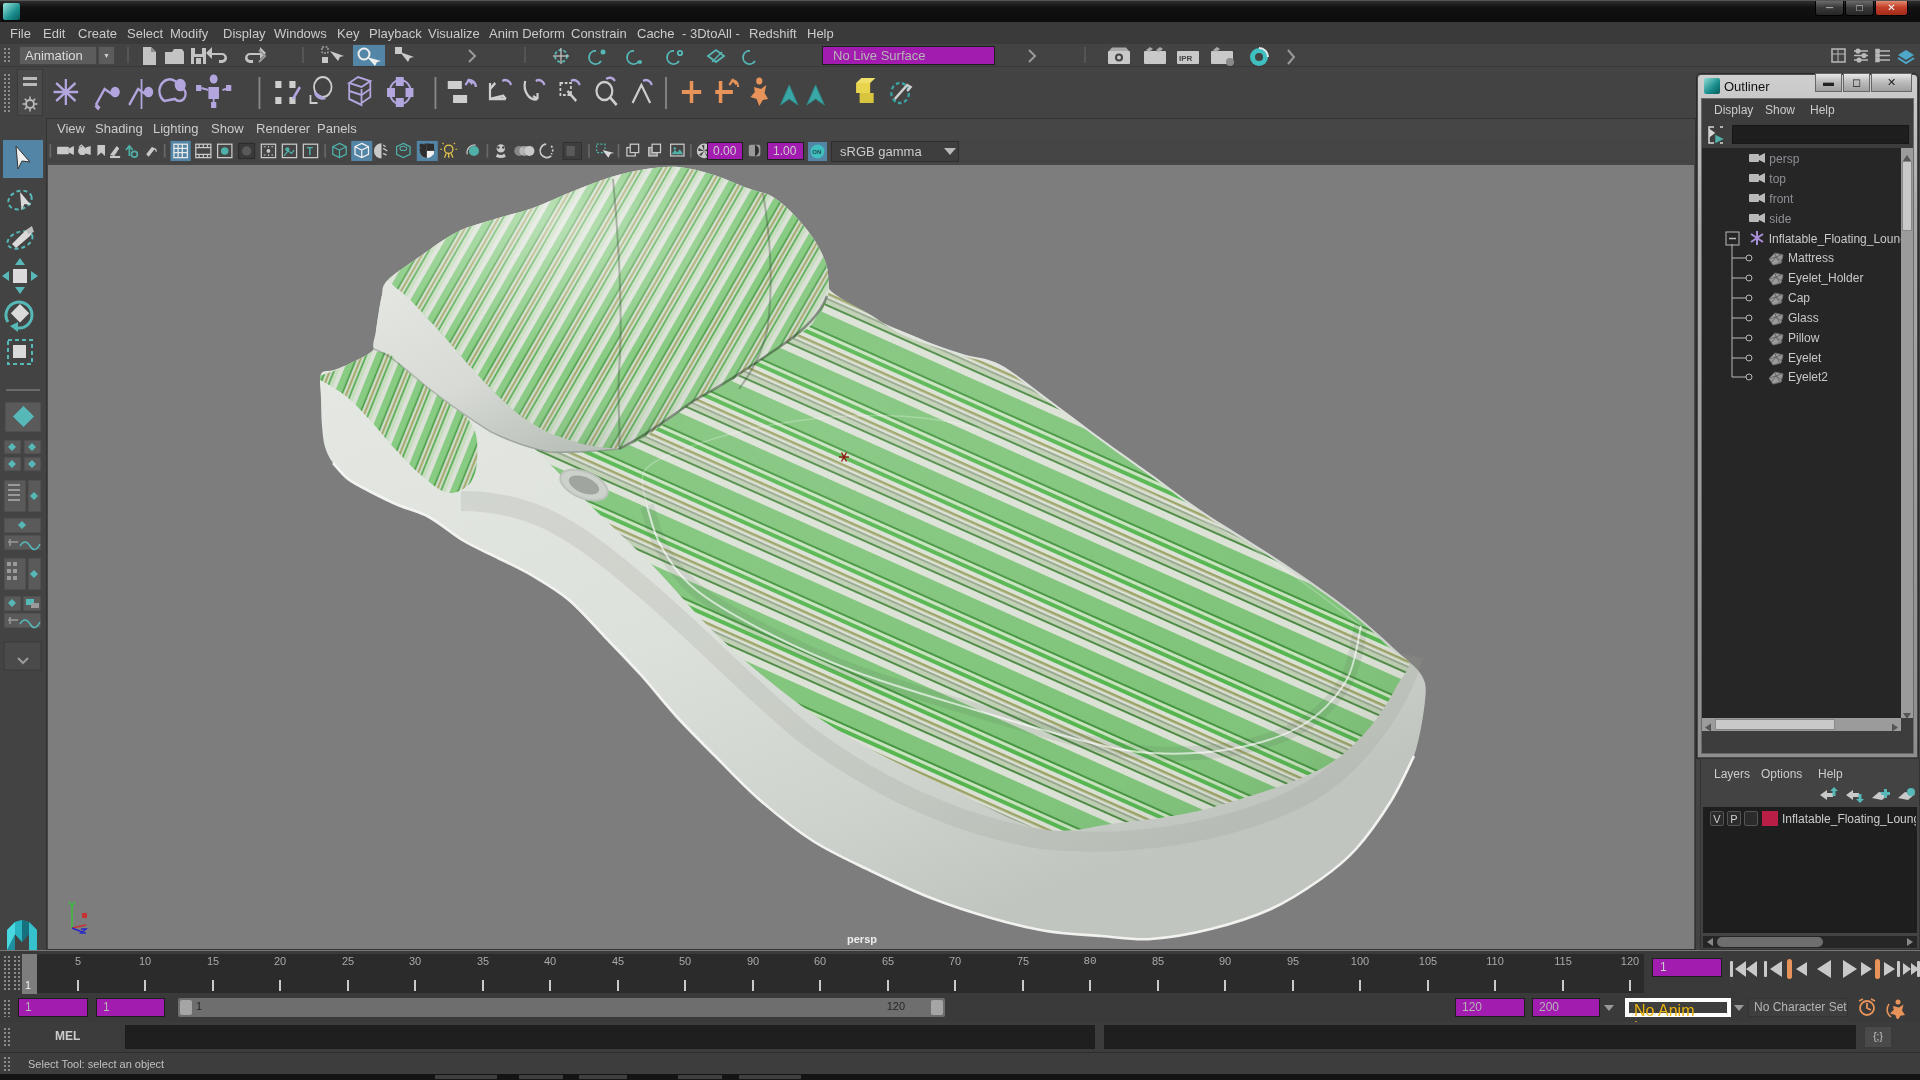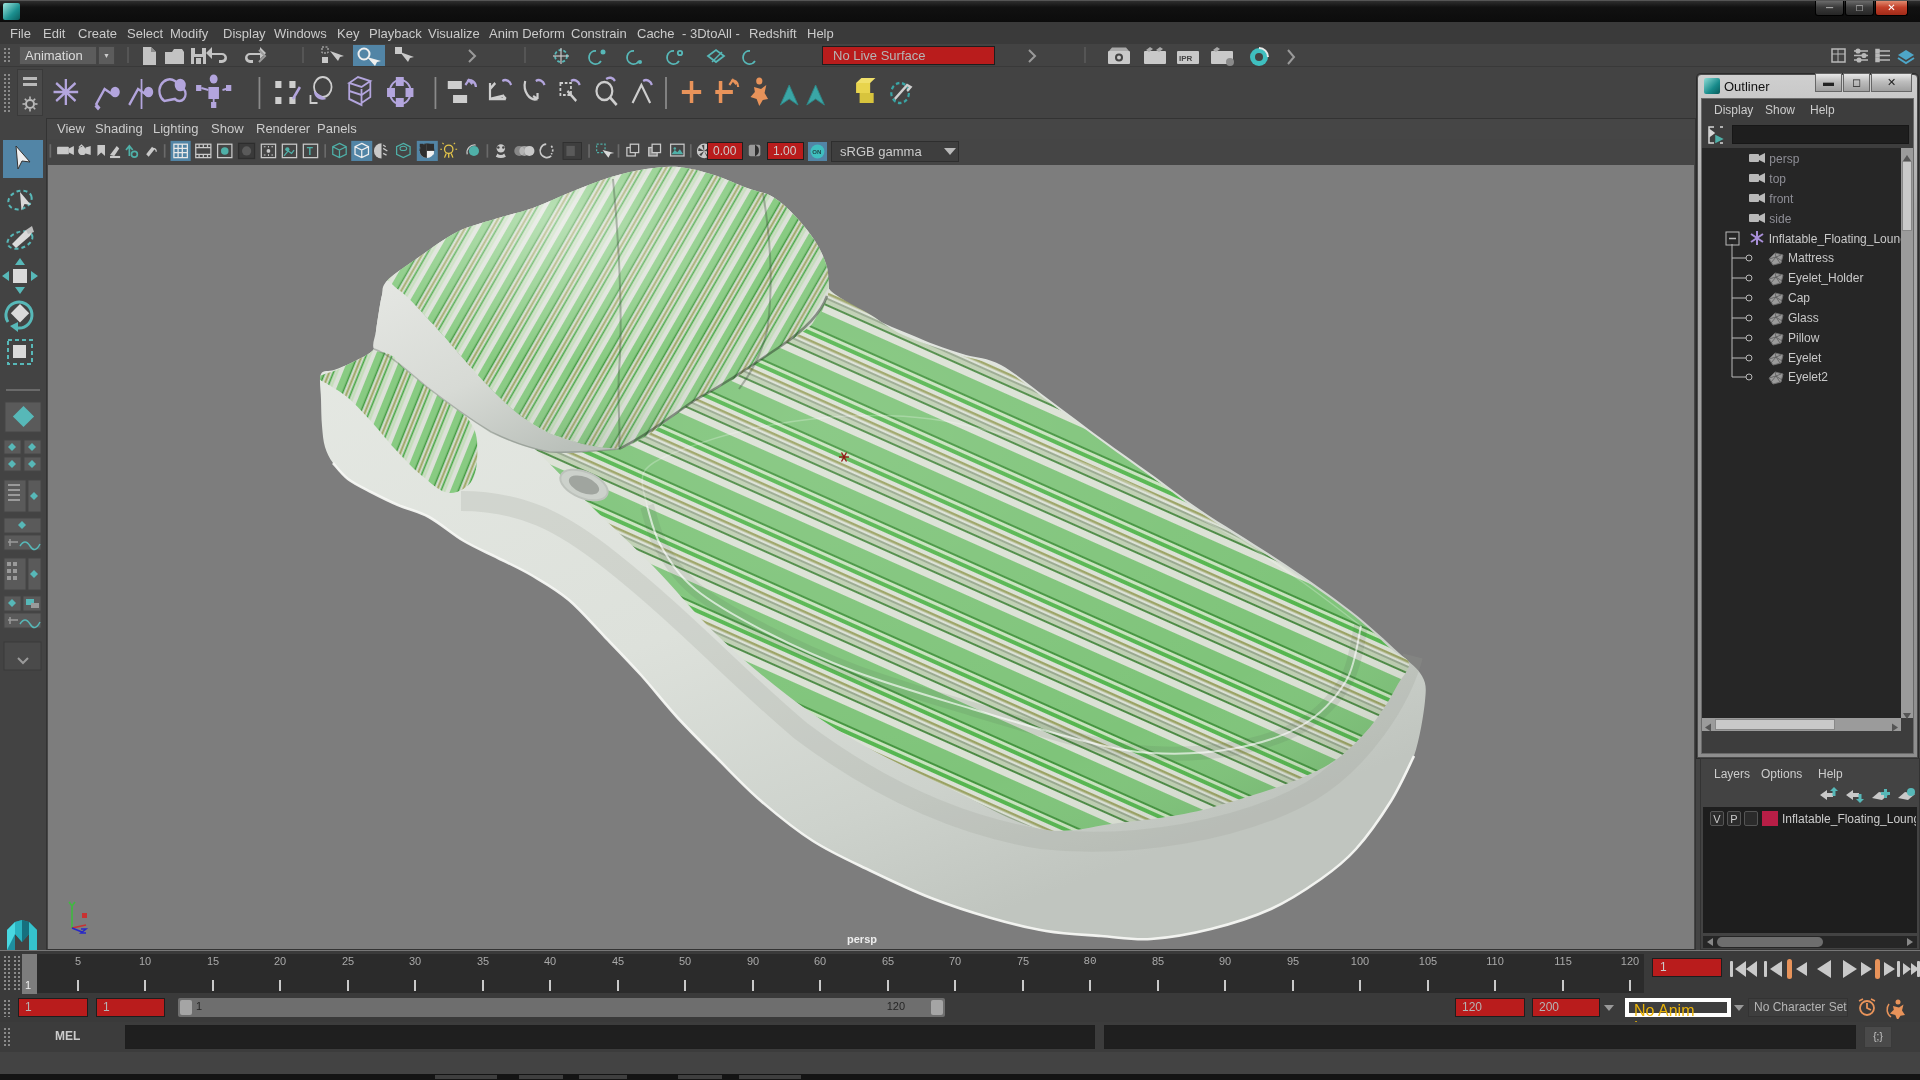--- a/index.html
+++ b/index.html
@@ -9,21 +9,21 @@
 
 #titlebar { left:0; top:0; width:1920px; height:22px; background:linear-gradient(#2e2e2e,#111 30%,#0c0c0c); border-top:1px solid #555; }
 #titlebar .ttext { position:absolute; left:23px; top:4px; font-size:12px; color:#c9c9c9; white-space:nowrap; }
 #mayaicon { position:absolute; left:3px; top:2px; width:17px; height:17px; background:linear-gradient(135deg,#9fe8e0,#1b8f8f 60%,#0c5c5c); border-radius:2px; }
 .winbtn { position:absolute; top:0px; height:15px; border:1px solid #000; border-top:none; background:linear-gradient(#6b6b6b,#3a3a3a 45%,#262626); color:#ddd; font-size:10px; text-align:center; line-height:13px; border-radius:0 0 3px 3px; }
 
 #menubar { left:0; top:22px; width:1920px; height:22px; background:#3a3a3a; color:#cbcbcb; font-size:13px; }
 #menubar span { position:absolute; top:4px; }
 
 #toolbar1 { left:0; top:44px; width:1920px; height:23px; background:#434343; border-bottom:1px solid #393939; }
-.field { position:absolute; background:#b91c1c; border:1px solid #1e1e1e; color:#b5b5b5; font-size:12px; }
+.field { position:absolute; background:#a21caf; border:1px solid #1e1e1e; color:#b5b5b5; font-size:12px; }
 .vsep { position:absolute; top:3px; width:2px; height:16px; background:#555; }
 
 #shelf { left:0; top:67px; width:1920px; height:51px; background:#434343; }
 
 #lefttools { left:0; top:118px; width:46px; height:832px; background:#434343; }
 
 #viewport { left:46px; top:118px; width:1650px; height:832px; background:#454545; border:1px solid #333; }
 #vpmenu { position:absolute; left:0; top:0; width:100%; height:20px; background:#464646; color:#cccccc; font-size:13px; }
 #vpmenu span { position:absolute; top:2px; }
 #vpicons { position:absolute; left:0; top:20px; width:100%; height:26px; background:#454545; }
@@ -921,20 +921,24 @@
         </g>
     </svg>
   </div>
   <div class="abs" id="melrow">
     <div class="grip" style="left:3px;top:5px;height:20px;"></div>
     <span style="position:absolute;left:55px;top:7px;font-size:12px;color:#ccc;font-weight:bold;text-align:center;">MEL</span>
     <div class="field" style="left:125px;top:3px;width:970px;height:24px;background:#1f1f1f;"></div>
     <div class="field" style="left:1104px;top:3px;width:752px;height:24px;background:#1f1f1f;"></div>
     <div style="position:absolute;left:1864px;top:4px;width:28px;height:22px;background:#4a4a4a;border:1px solid #3a3a3a;color:#c9c9c9;font-size:10px;text-align:center;line-height:20px;">{;}</div>
   </div>
+  <div class="abs" id="statusrow">
+      <div class="grip" style="left:3px;top:3px;height:16px;"></div>
+      <span style="position:absolute;left:28px;top:5px;">Select Tool: select an object</span>
+    </div>
   <div class="abs" id="bottomstrip">
       <div style="position:absolute;left:435px;top:1px;width:62px;height:4px;background:#3f3f3f;"></div>
 <div style="position:absolute;left:519px;top:1px;width:44px;height:4px;background:#3f3f3f;"></div>
 <div style="position:absolute;left:579px;top:1px;width:48px;height:4px;background:#3f3f3f;"></div>
 <div style="position:absolute;left:678px;top:1px;width:44px;height:4px;background:#3f3f3f;"></div>
 <div style="position:absolute;left:739px;top:1px;width:62px;height:4px;background:#3f3f3f;"></div>
     </div>
 </div>
 
 </body></html>

